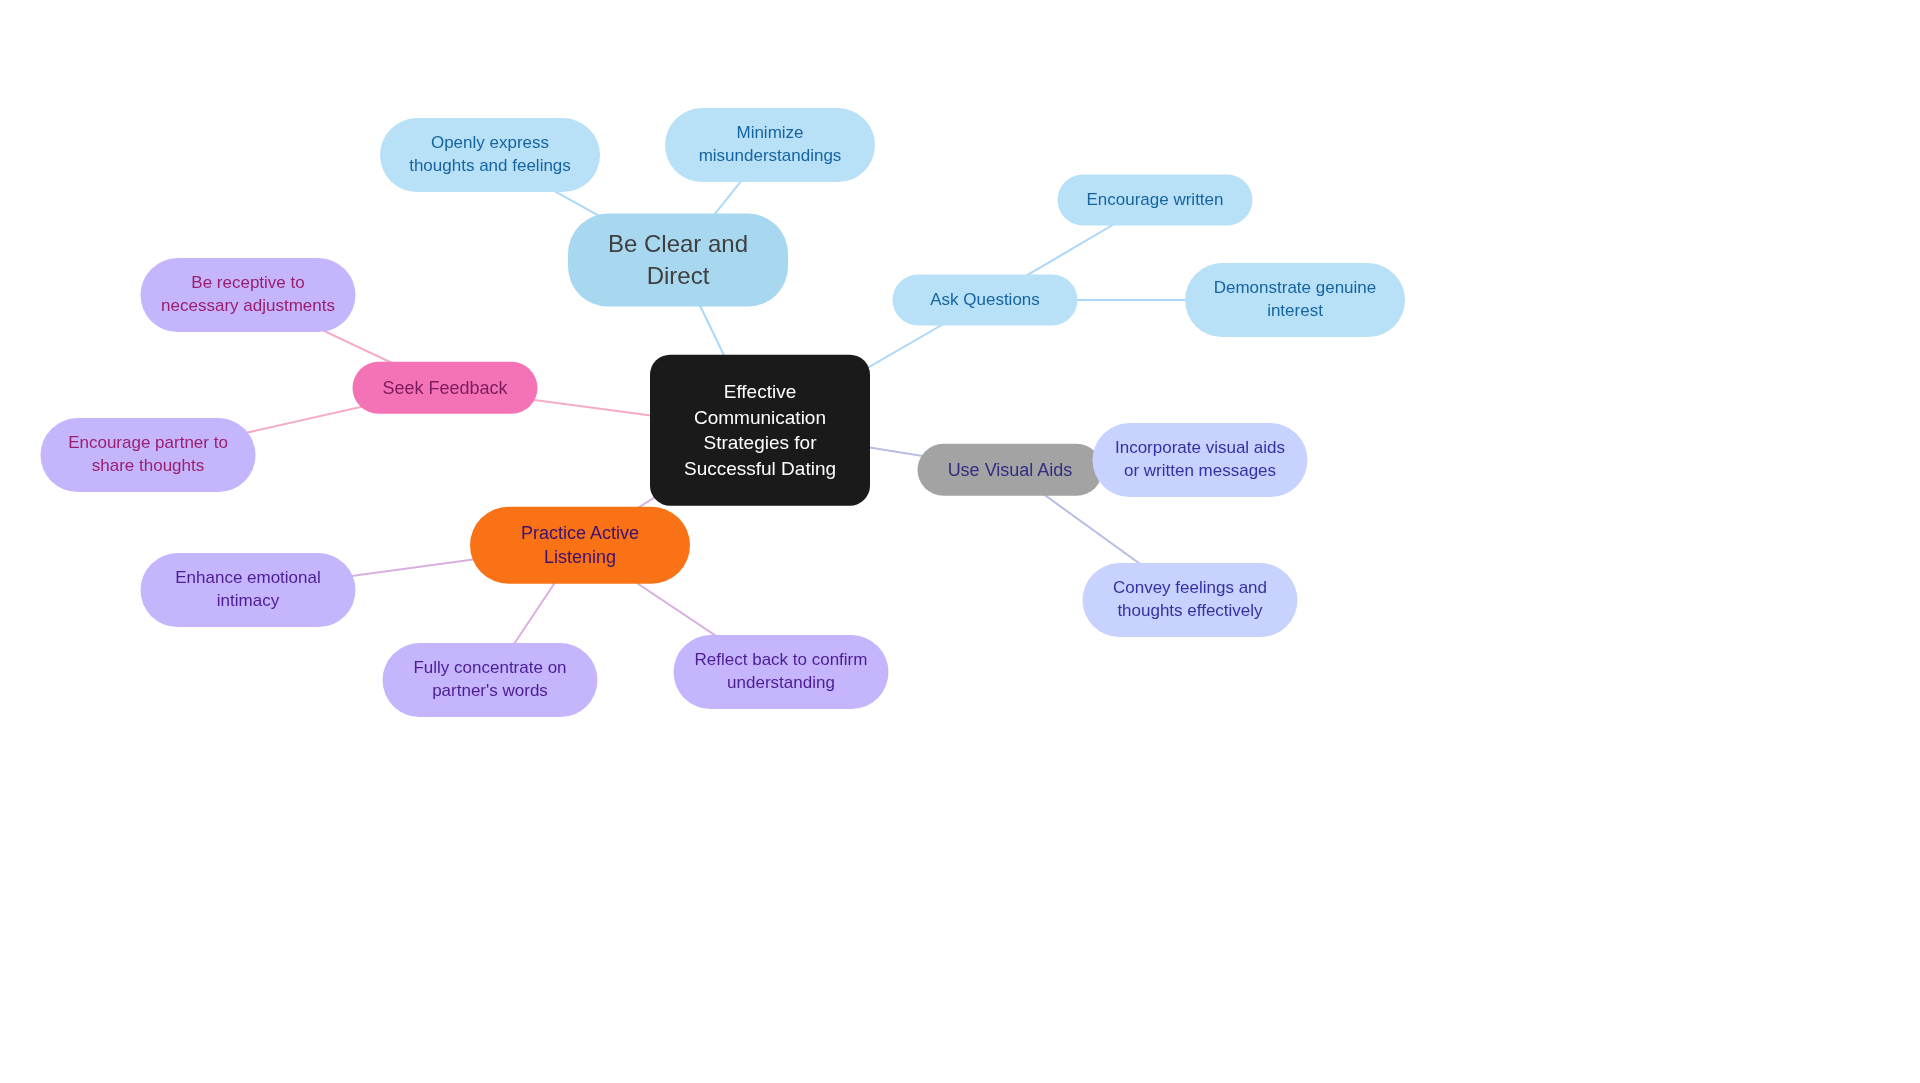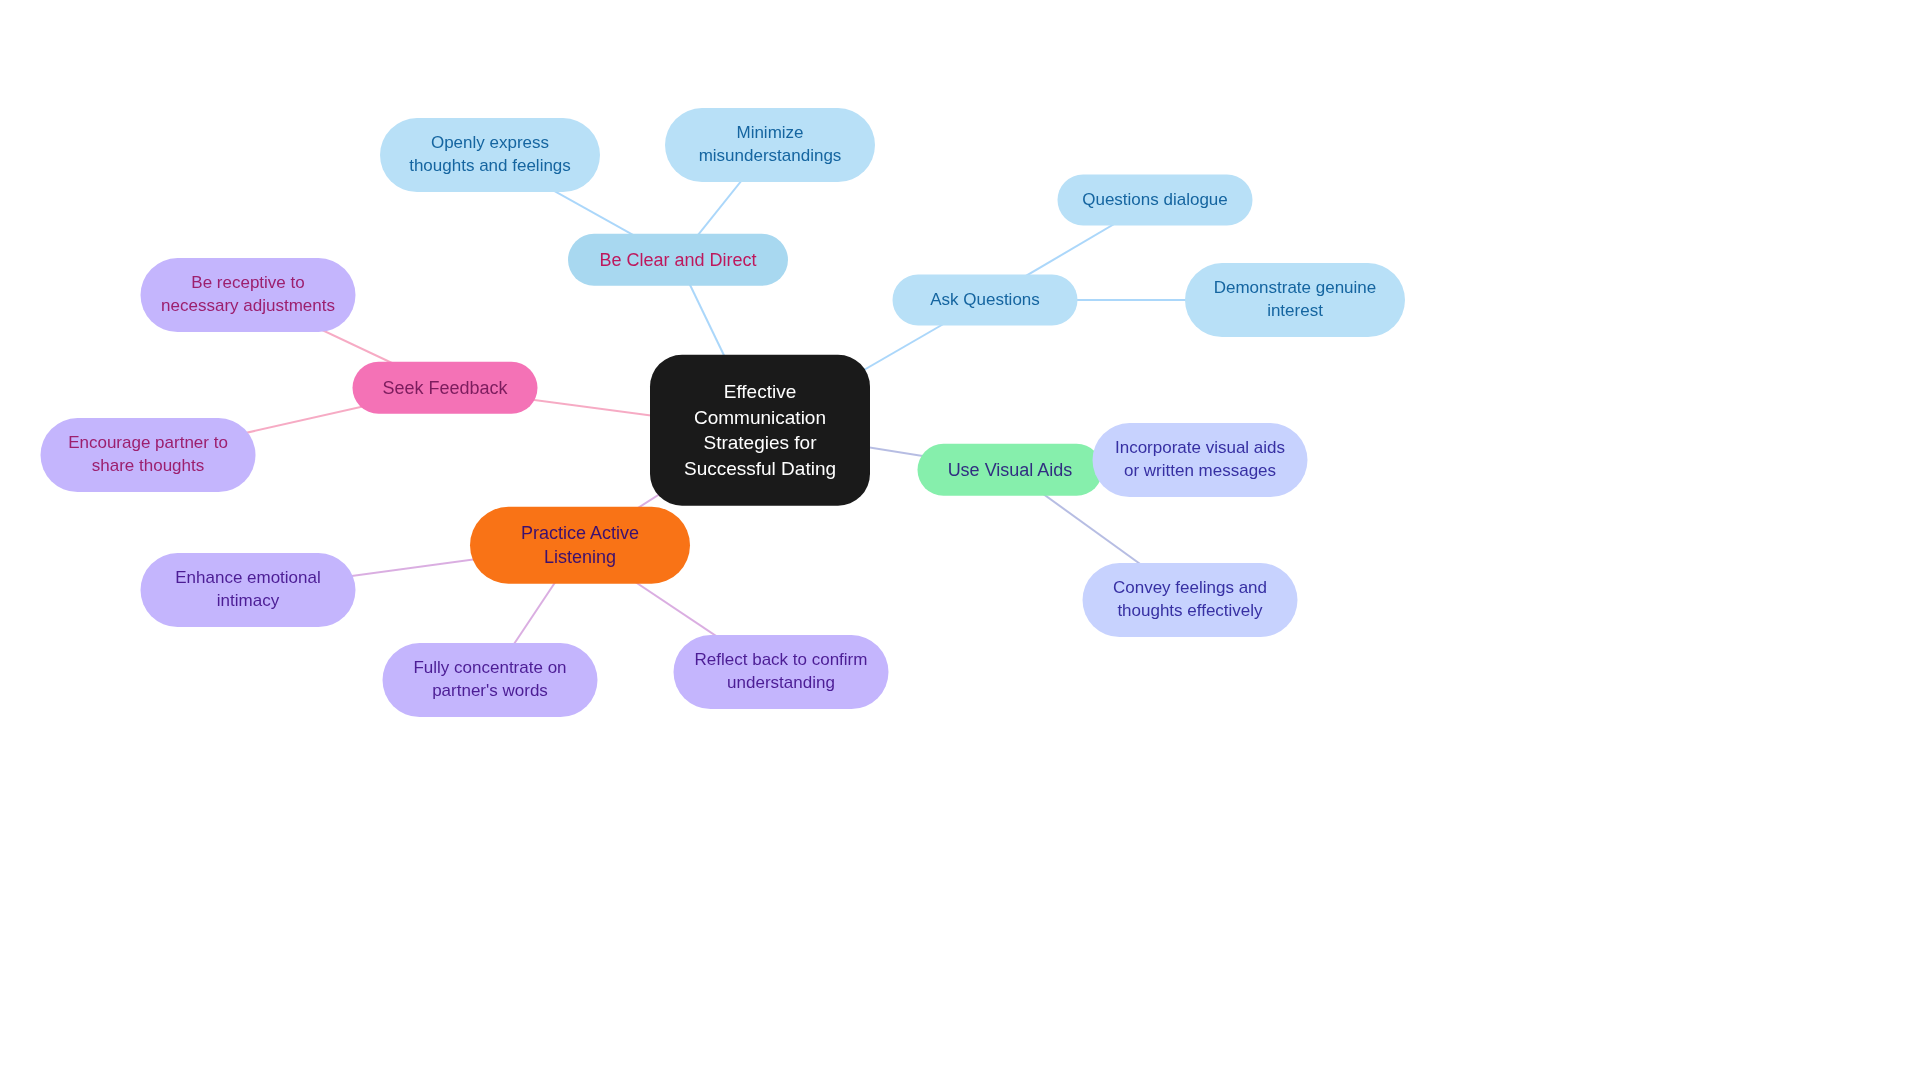--- a/index.html
+++ b/index.html
@@ -31,35 +31,35 @@
       justify-content: center;
       text-align: center;
       padding: 14px 20px;
       font-size: 17px;
       line-height: 1.35;
       transform: translate(-50%, -50%);
     }
     .node-center {
       background: #1a1a1a;
       color: #ffffff;
-      border-radius: 32px;
+      border-radius: 20px;
       font-size: 19px;
       font-weight: 500;
       width: 220px;
       padding: 24px 22px;
     }
     .node-blue {
       background: #b8e0f7;
       color: #1565a0;
       border: none;
     }
     .node-blue-mid {
       background: #a8d8f0;
-      color: #be185d;
-      font-size: 18px;
+      color: #404040;
+      font-size: 24px;
     }
     .node-pink {
       background: #c4b5fd;
       color: #9c1f6e;
       border: none;
     }
     .node-pink-mid {
       background: #f472b6;
       color: #7c1d5e;
       font-size: 18px;
@@ -71,21 +71,21 @@
     .node-purple-mid {
       background: #f97316;
       color: #3b1070;
       font-size: 18px;
     }
     .node-lavender {
       background: #c7d2fe;
       color: #3730a3;
     }
     .node-lavender-mid {
-      background: #86efac;
+      background: #a3a3a3;
       color: #312e81;
       font-size: 18px;
     }
   </style>
 </head>
 <body>
 
 <div id="mindmap-container">
   <svg id="connections">
       <line x1="760" y1="430" x2="678" y2="260" stroke="#90caf9" stroke-width="2" opacity="0.75"></line>
@@ -115,21 +115,21 @@
       <div class="node node-blue" style="width: 220px; left: 490px; top: 155px;">
         <span>Openly express thoughts and feelings</span>
       </div>
       <div class="node node-blue" style="width: 210px; left: 770px; top: 145px;">
         <span>Minimize misunderstandings</span>
       </div>
       <div class="node node-blue" style="width: 185px; left: 985px; top: 300px;">
         <span>Ask Questions</span>
       </div>
       <div class="node node-blue" style="width: 195px; left: 1155px; top: 200px;">
-        <span>Questions dialogue</span>
+        <span>Encourage written</span>
       </div>
       <div class="node node-blue" style="width: 220px; left: 1295px; top: 300px;">
         <span>Demonstrate genuine interest</span>
       </div>
       <div class="node node-pink-mid" style="width: 185px; left: 445px; top: 388px;">
         <span>Seek Feedback</span>
       </div>
       <div class="node node-pink" style="width: 215px; left: 248px; top: 295px;">
         <span>Be receptive to necessary adjustments</span>
       </div>

